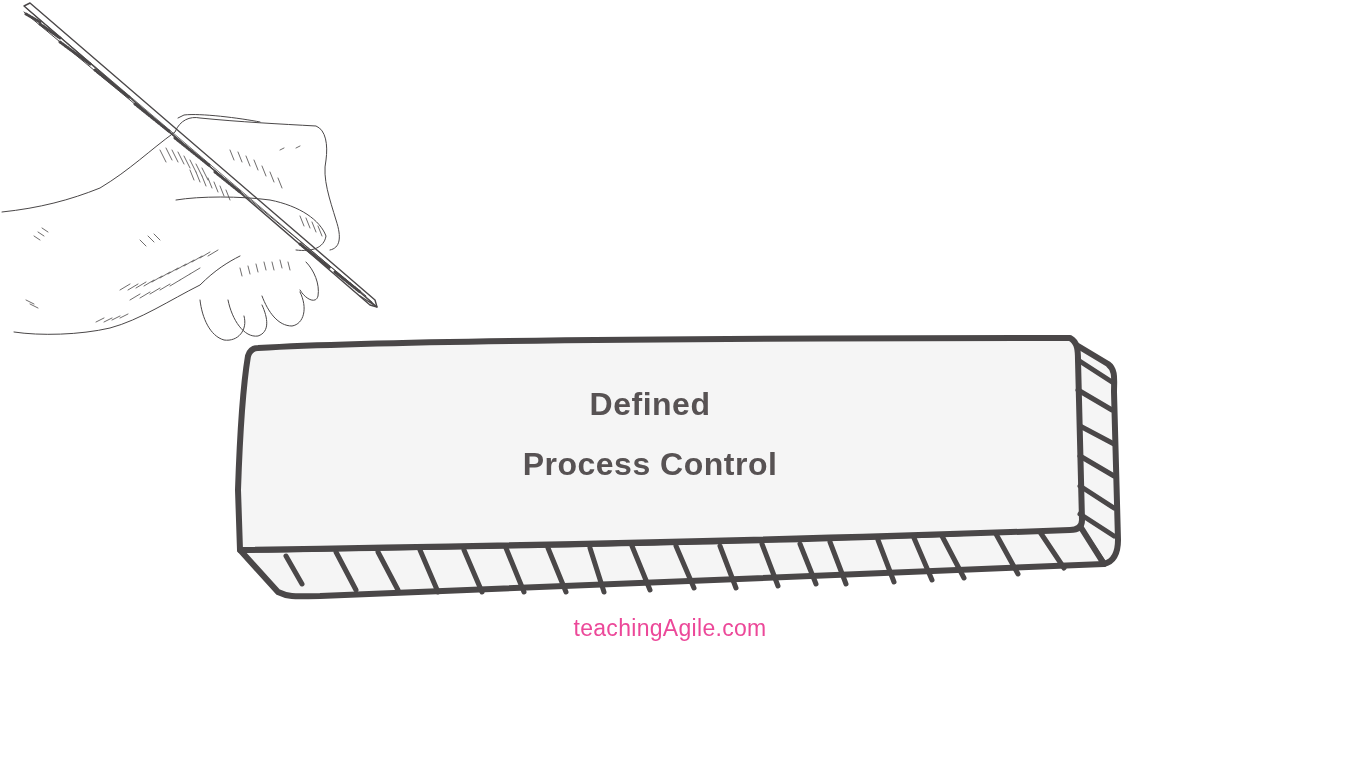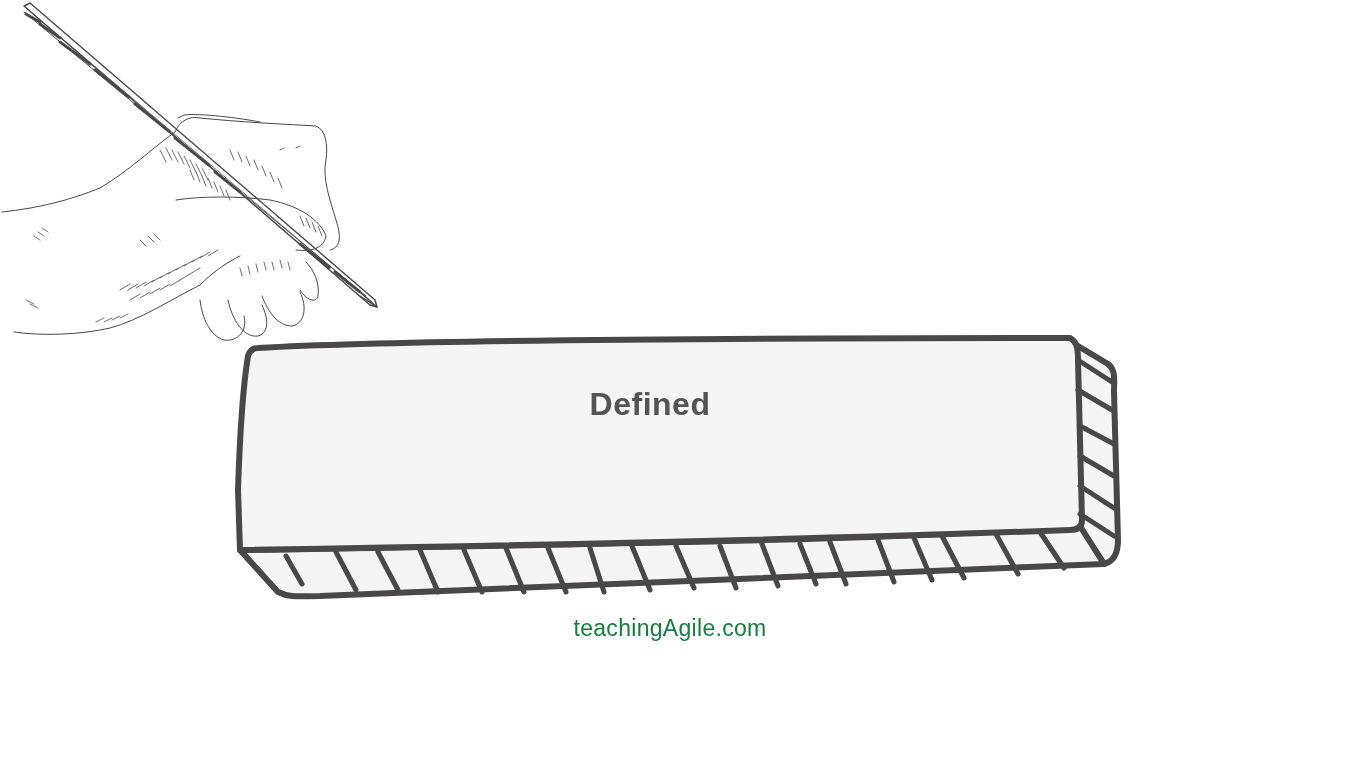--- a/index.html
+++ b/index.html
@@ -37,21 +37,21 @@
     }
     .title.l1 { top: 374px; }
     .title.l2 { top: 434px; }
     .footer {
       position: absolute;
       left: 460px;
       width: 420px;
       top: 615px;
       text-align: center;
       font-family: "Liberation Sans", sans-serif;
-      color: #15803d;
+      color: #ec4899;
       font-size: 23px;
       letter-spacing: 0.3px;
     }
   </style>
 </head>
 <body>
 
 <div class="canvas">
 
   <svg class="art" viewBox="0 0 1366 768">
@@ -128,15 +128,16 @@
         <path d="M1078 390 L1112 410"></path>
         <path d="M1080 426 L1114 444"></path>
         <path d="M1080 456 L1114 476"></path>
         <path d="M1080 486 L1114 508"></path>
         <path d="M1080 514 L1114 536"></path>
       </g>
     </g>
   </svg>
 
   <div class="title l1">Defined</div>
+  <div class="title l2">Process Control</div>
   <div class="footer">teachingAgile.com</div>
 
 </div>
 
 </body></html>

